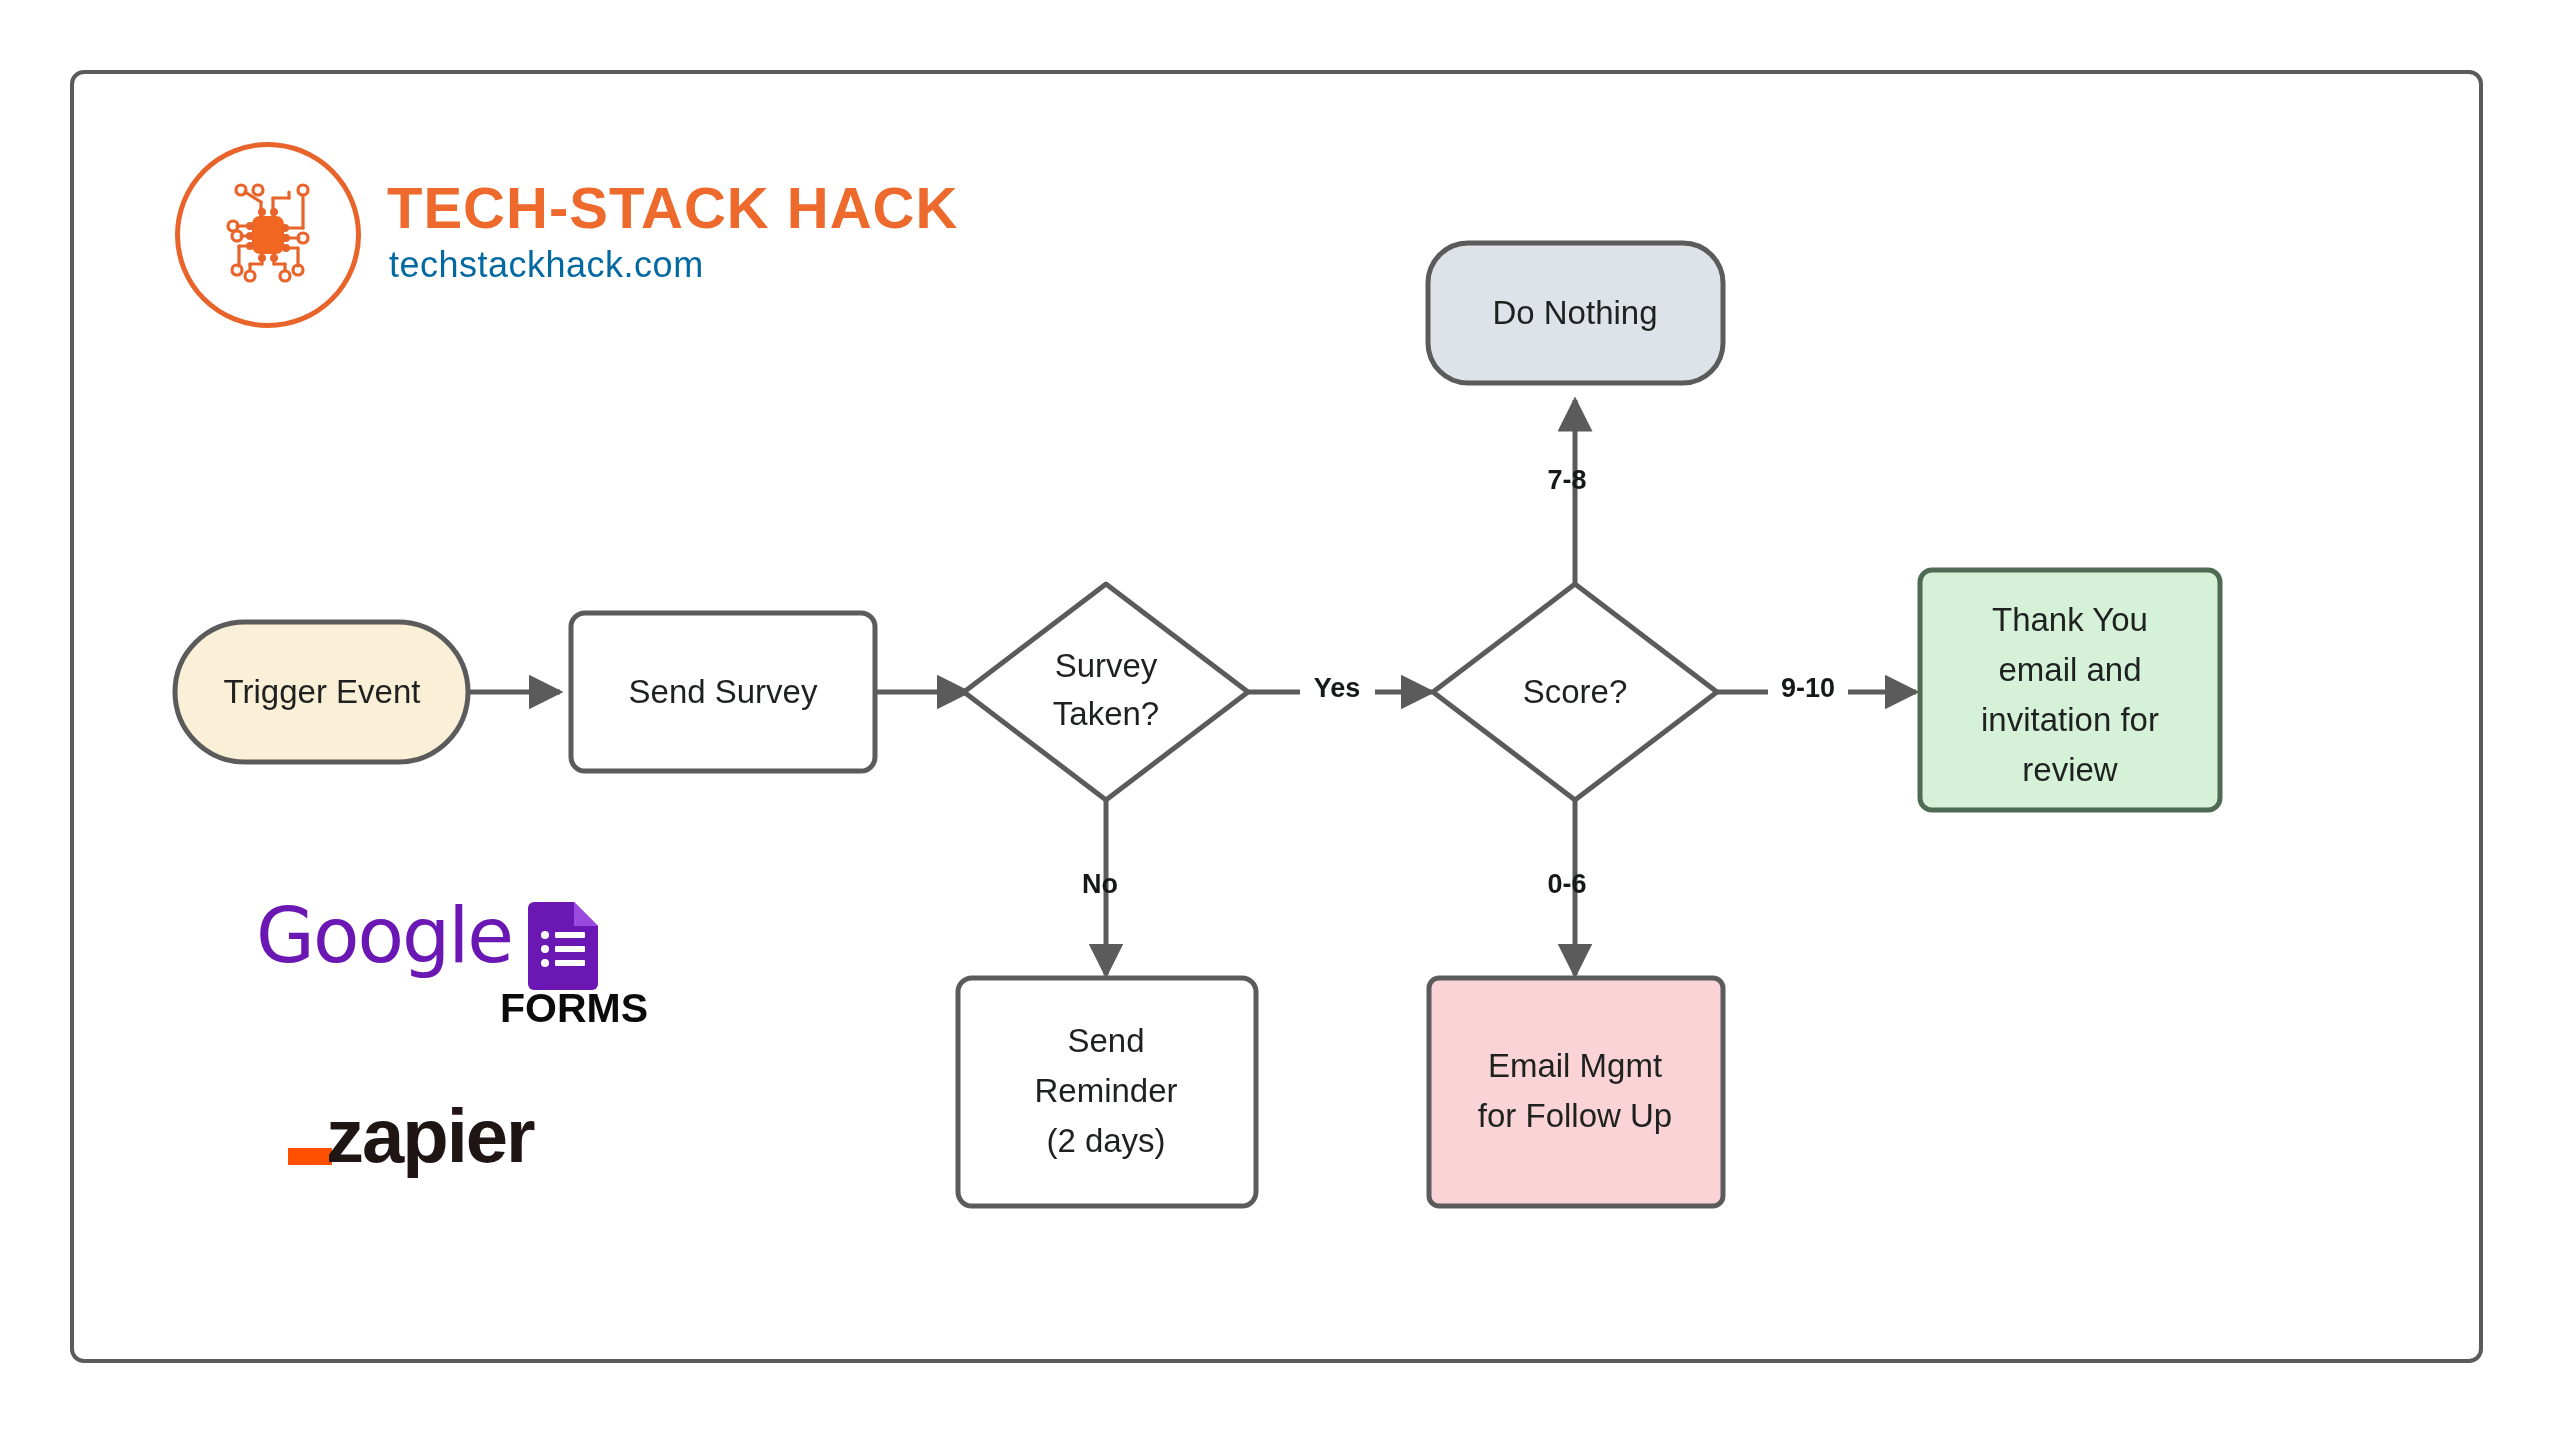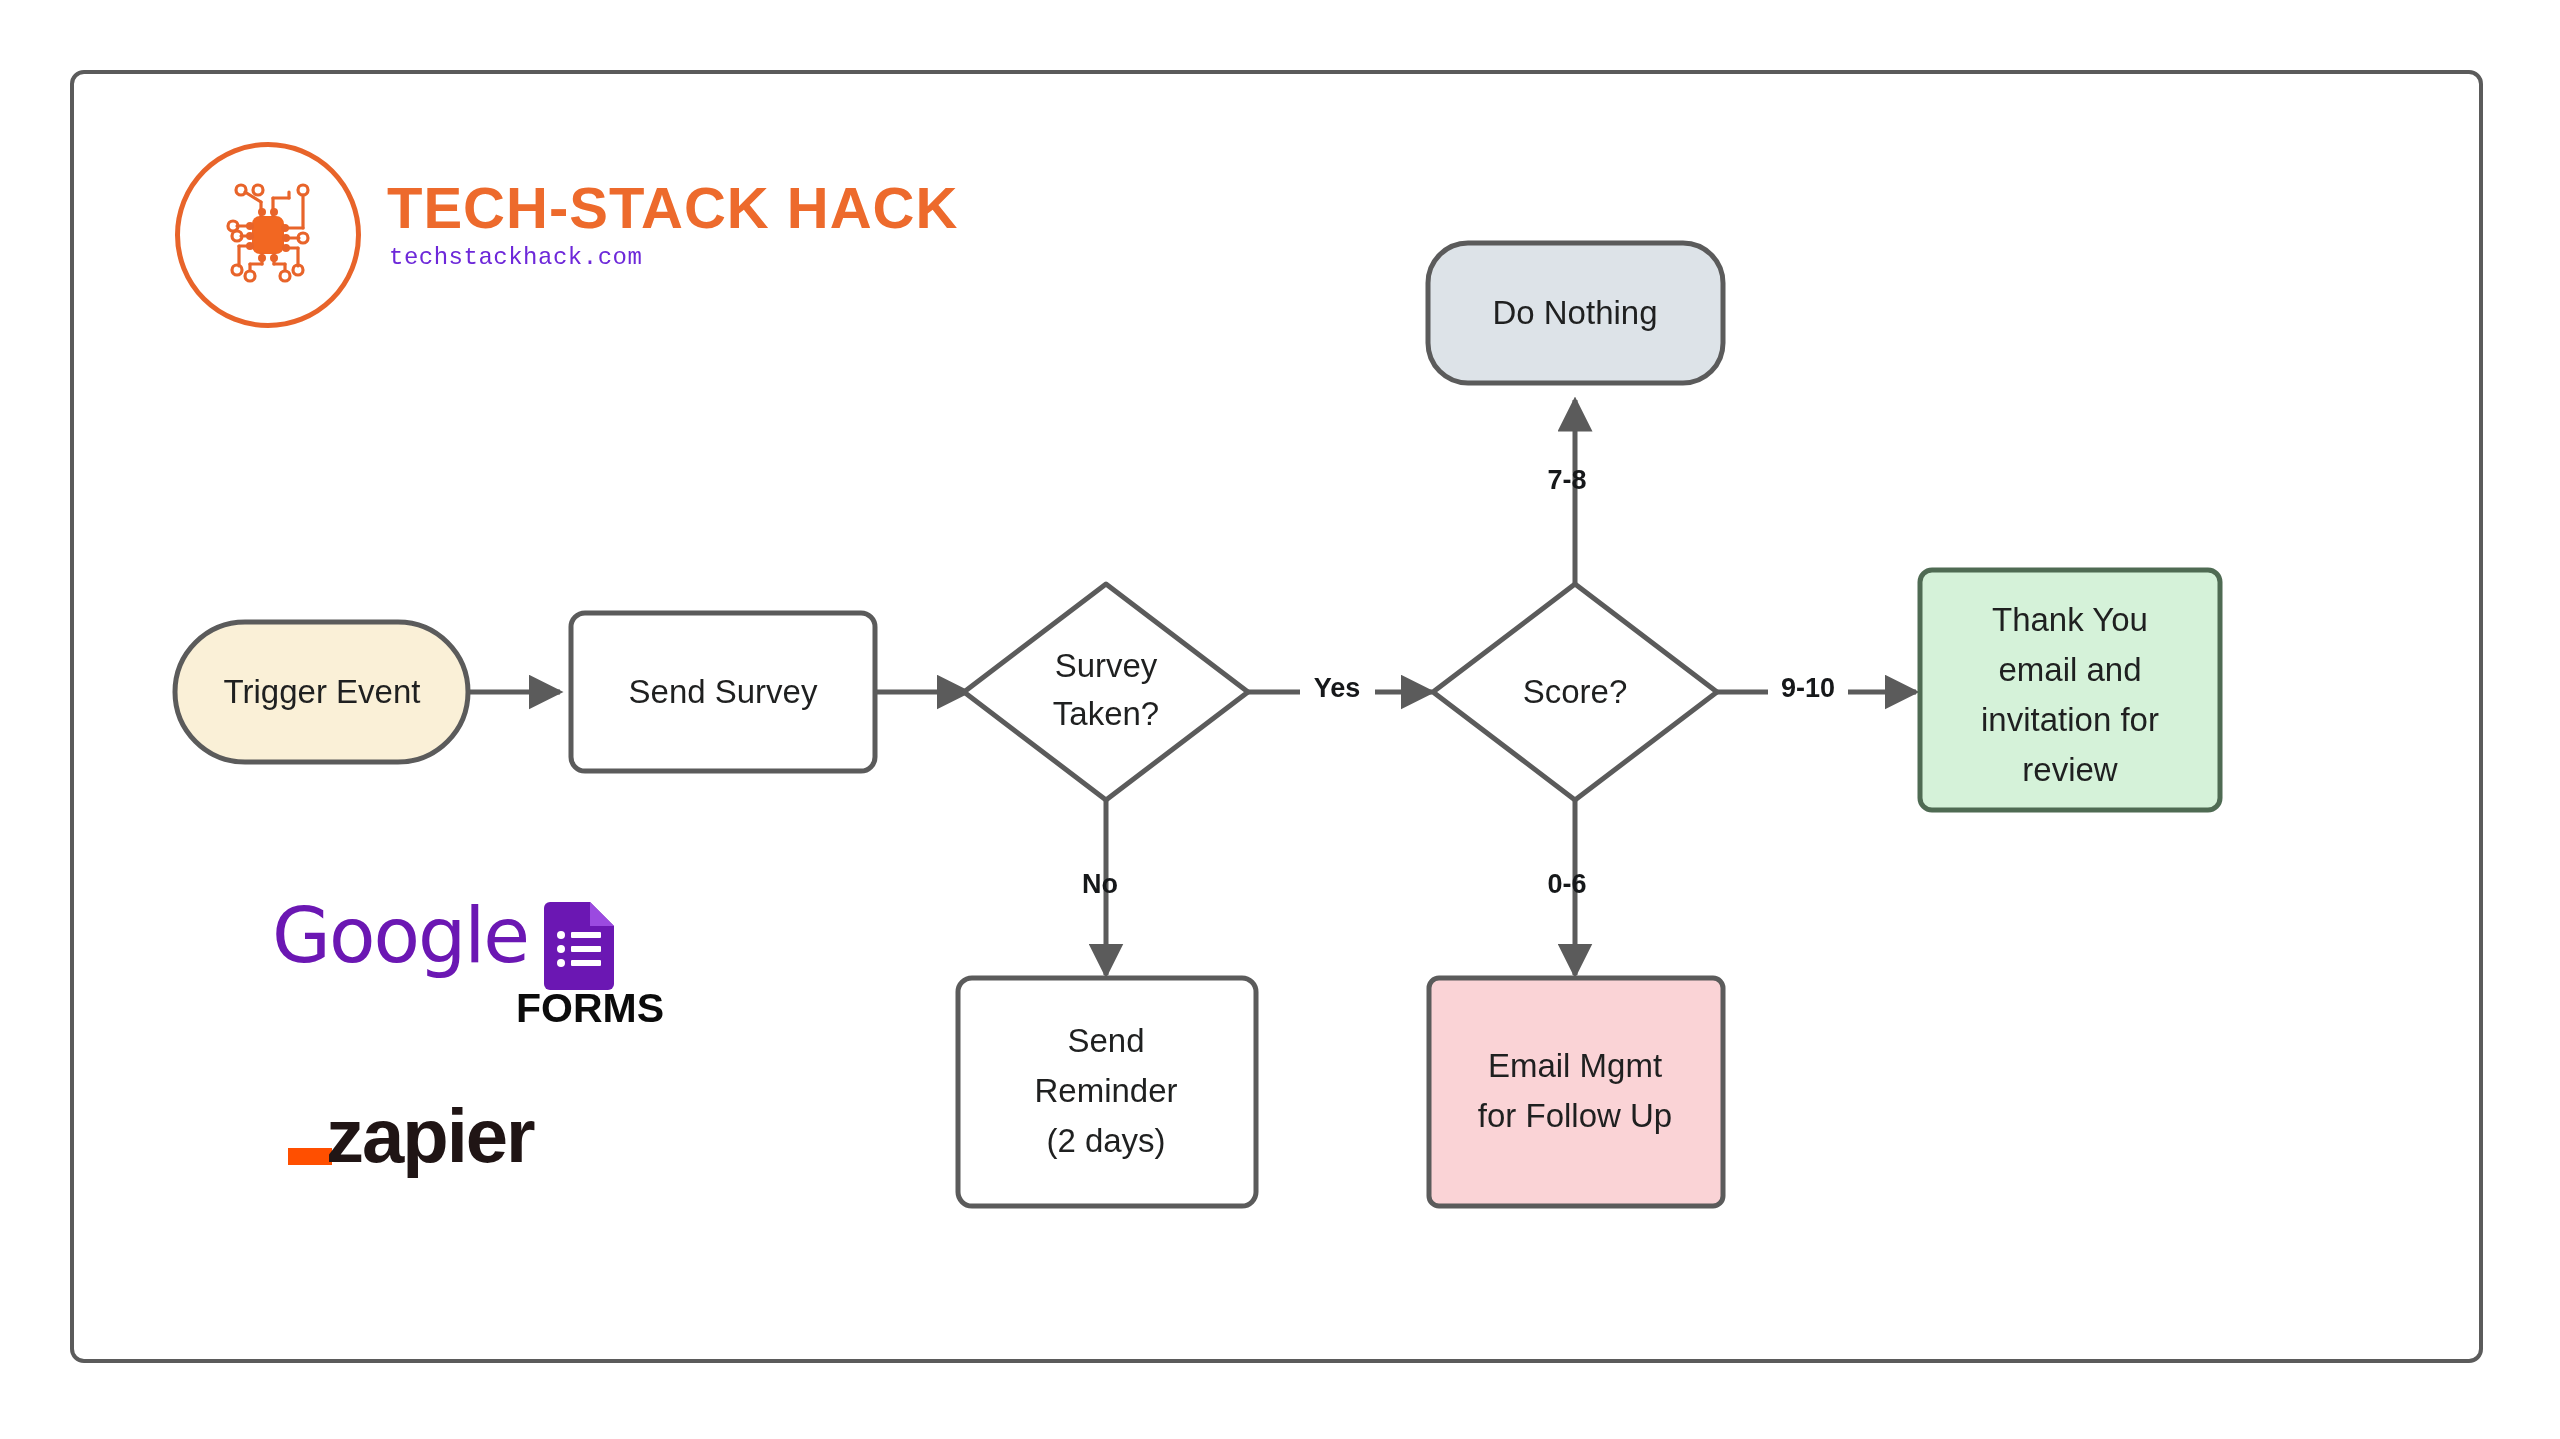--- a/index.html
+++ b/index.html
@@ -58,30 +58,30 @@
     letter-spacing: 1px;
     color: #ed6a2c;
     white-space: nowrap;
     font-family: "Liberation Sans", sans-serif;
     text-align: right;
   }
   .brand-sub {
     position: absolute;
     left: 214px;
     top: 102px;
-    font-size: 24px;
-    color: #6d28d9;
+    font-size: 36px;
+    color: #0369a1;
     letter-spacing: 0.5px;
     white-space: nowrap;
-    font-family: Liberation Mono, monospace;
+    font-family: Liberation Sans, sans-serif;
   }
   
   .gforms {
     position: absolute;
-    left: 272px;
+    left: 256px;
     top: 898px;
     width: 380px;
     height: 130px;
   }
   .gforms-word {
     position: absolute;
     left: 0;
     top: 0;
     font-size: 76px;
     font-weight: 400;

